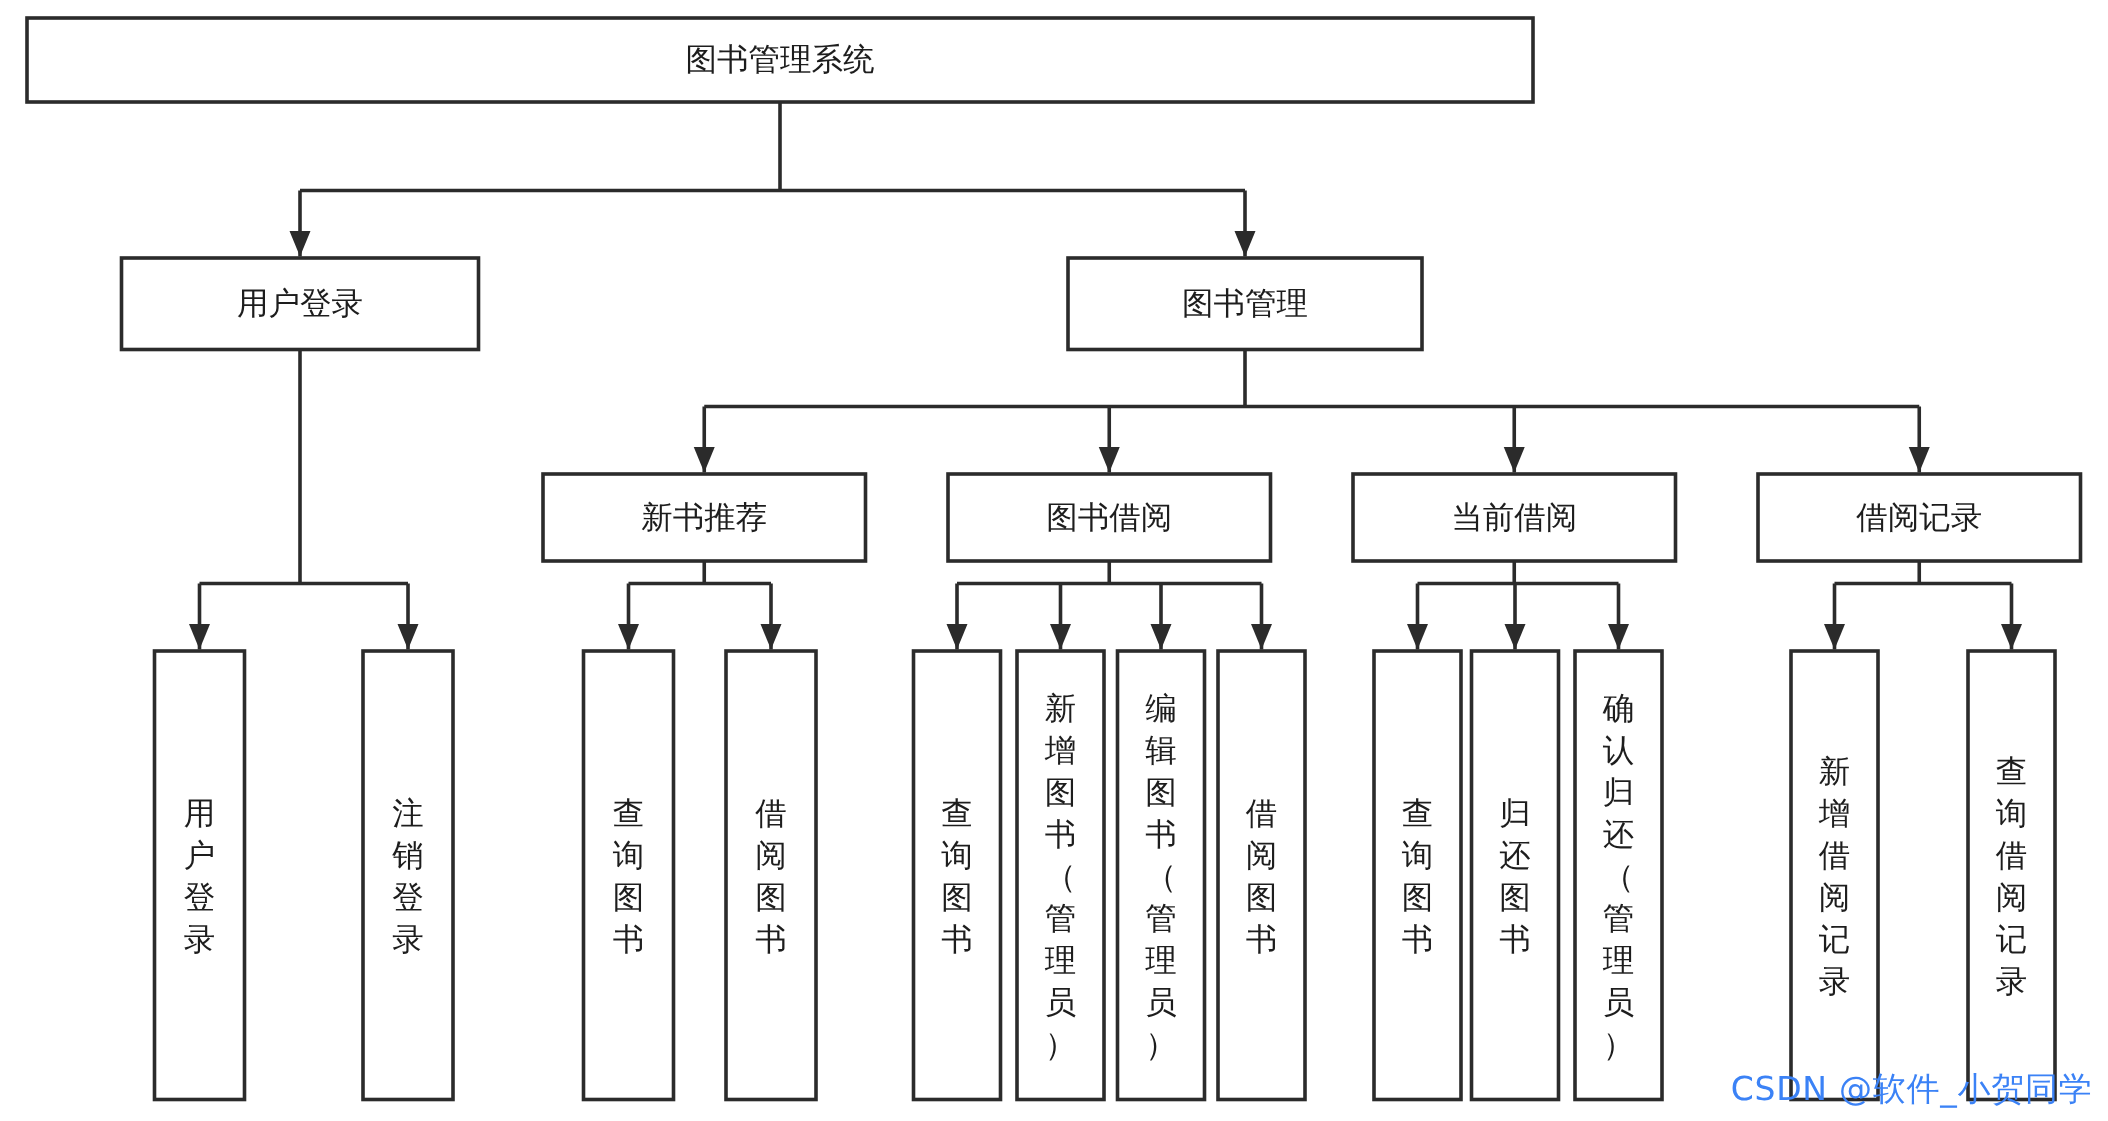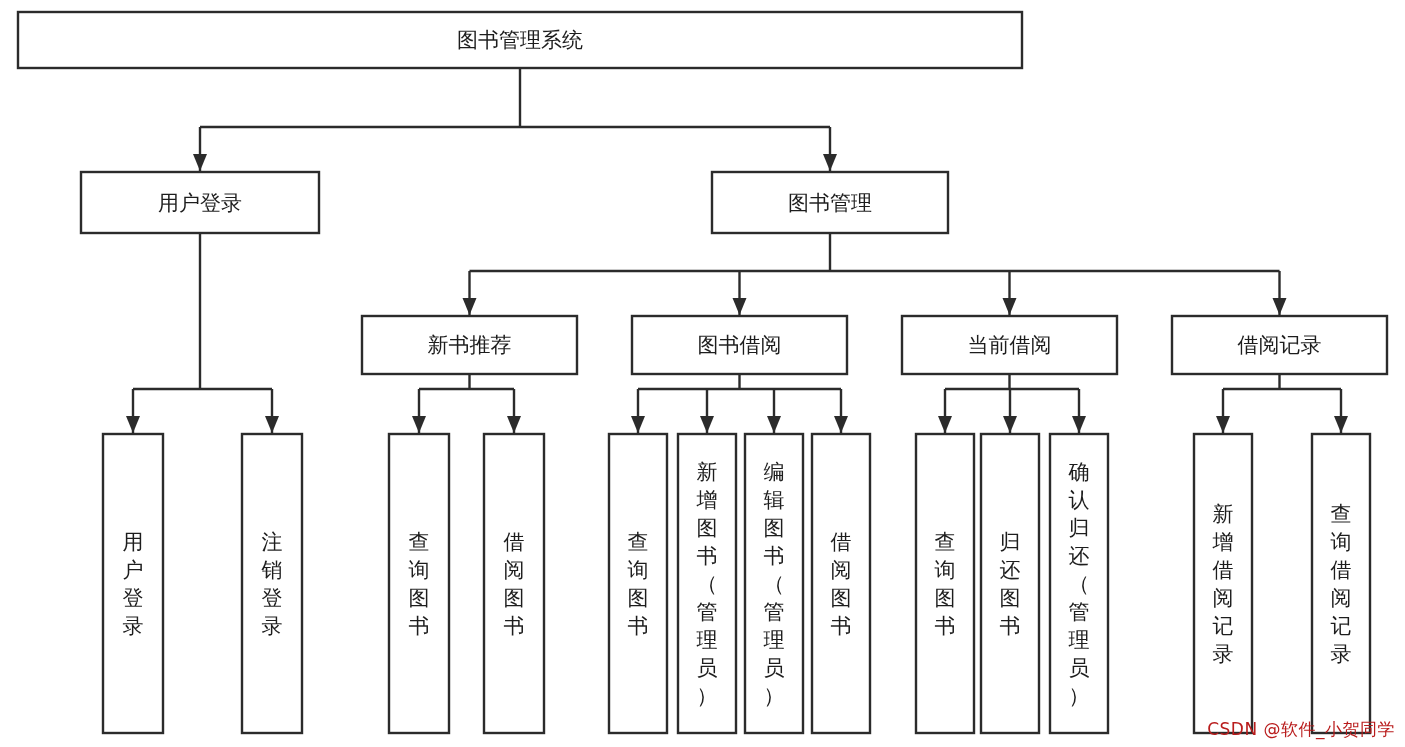--- a/index.html
+++ b/index.html
@@ -52,22 +52,22 @@
     font-family: "DejaVu Sans", "Liberation Sans", sans-serif;
     font-size: 21px;
     fill: #1d1d1d;
     text-anchor: middle;
   }
   .watermark {
     position: absolute;
     right: 10px;
     bottom: 6px;
     font-family: "DejaVu Sans", "Liberation Sans", sans-serif;
-    font-size: 17px;
-    color: #b91c1c;
+    font-size: 22px;
+    color: #3b82f6;
     letter-spacing: 0.5px;
     white-space: nowrap;
     user-select: none;
   }
 </style>
 </head>
 <body>
 
 <div id="diagram-root">
   <svg class="canvas" viewBox="0 0 1405 747">

